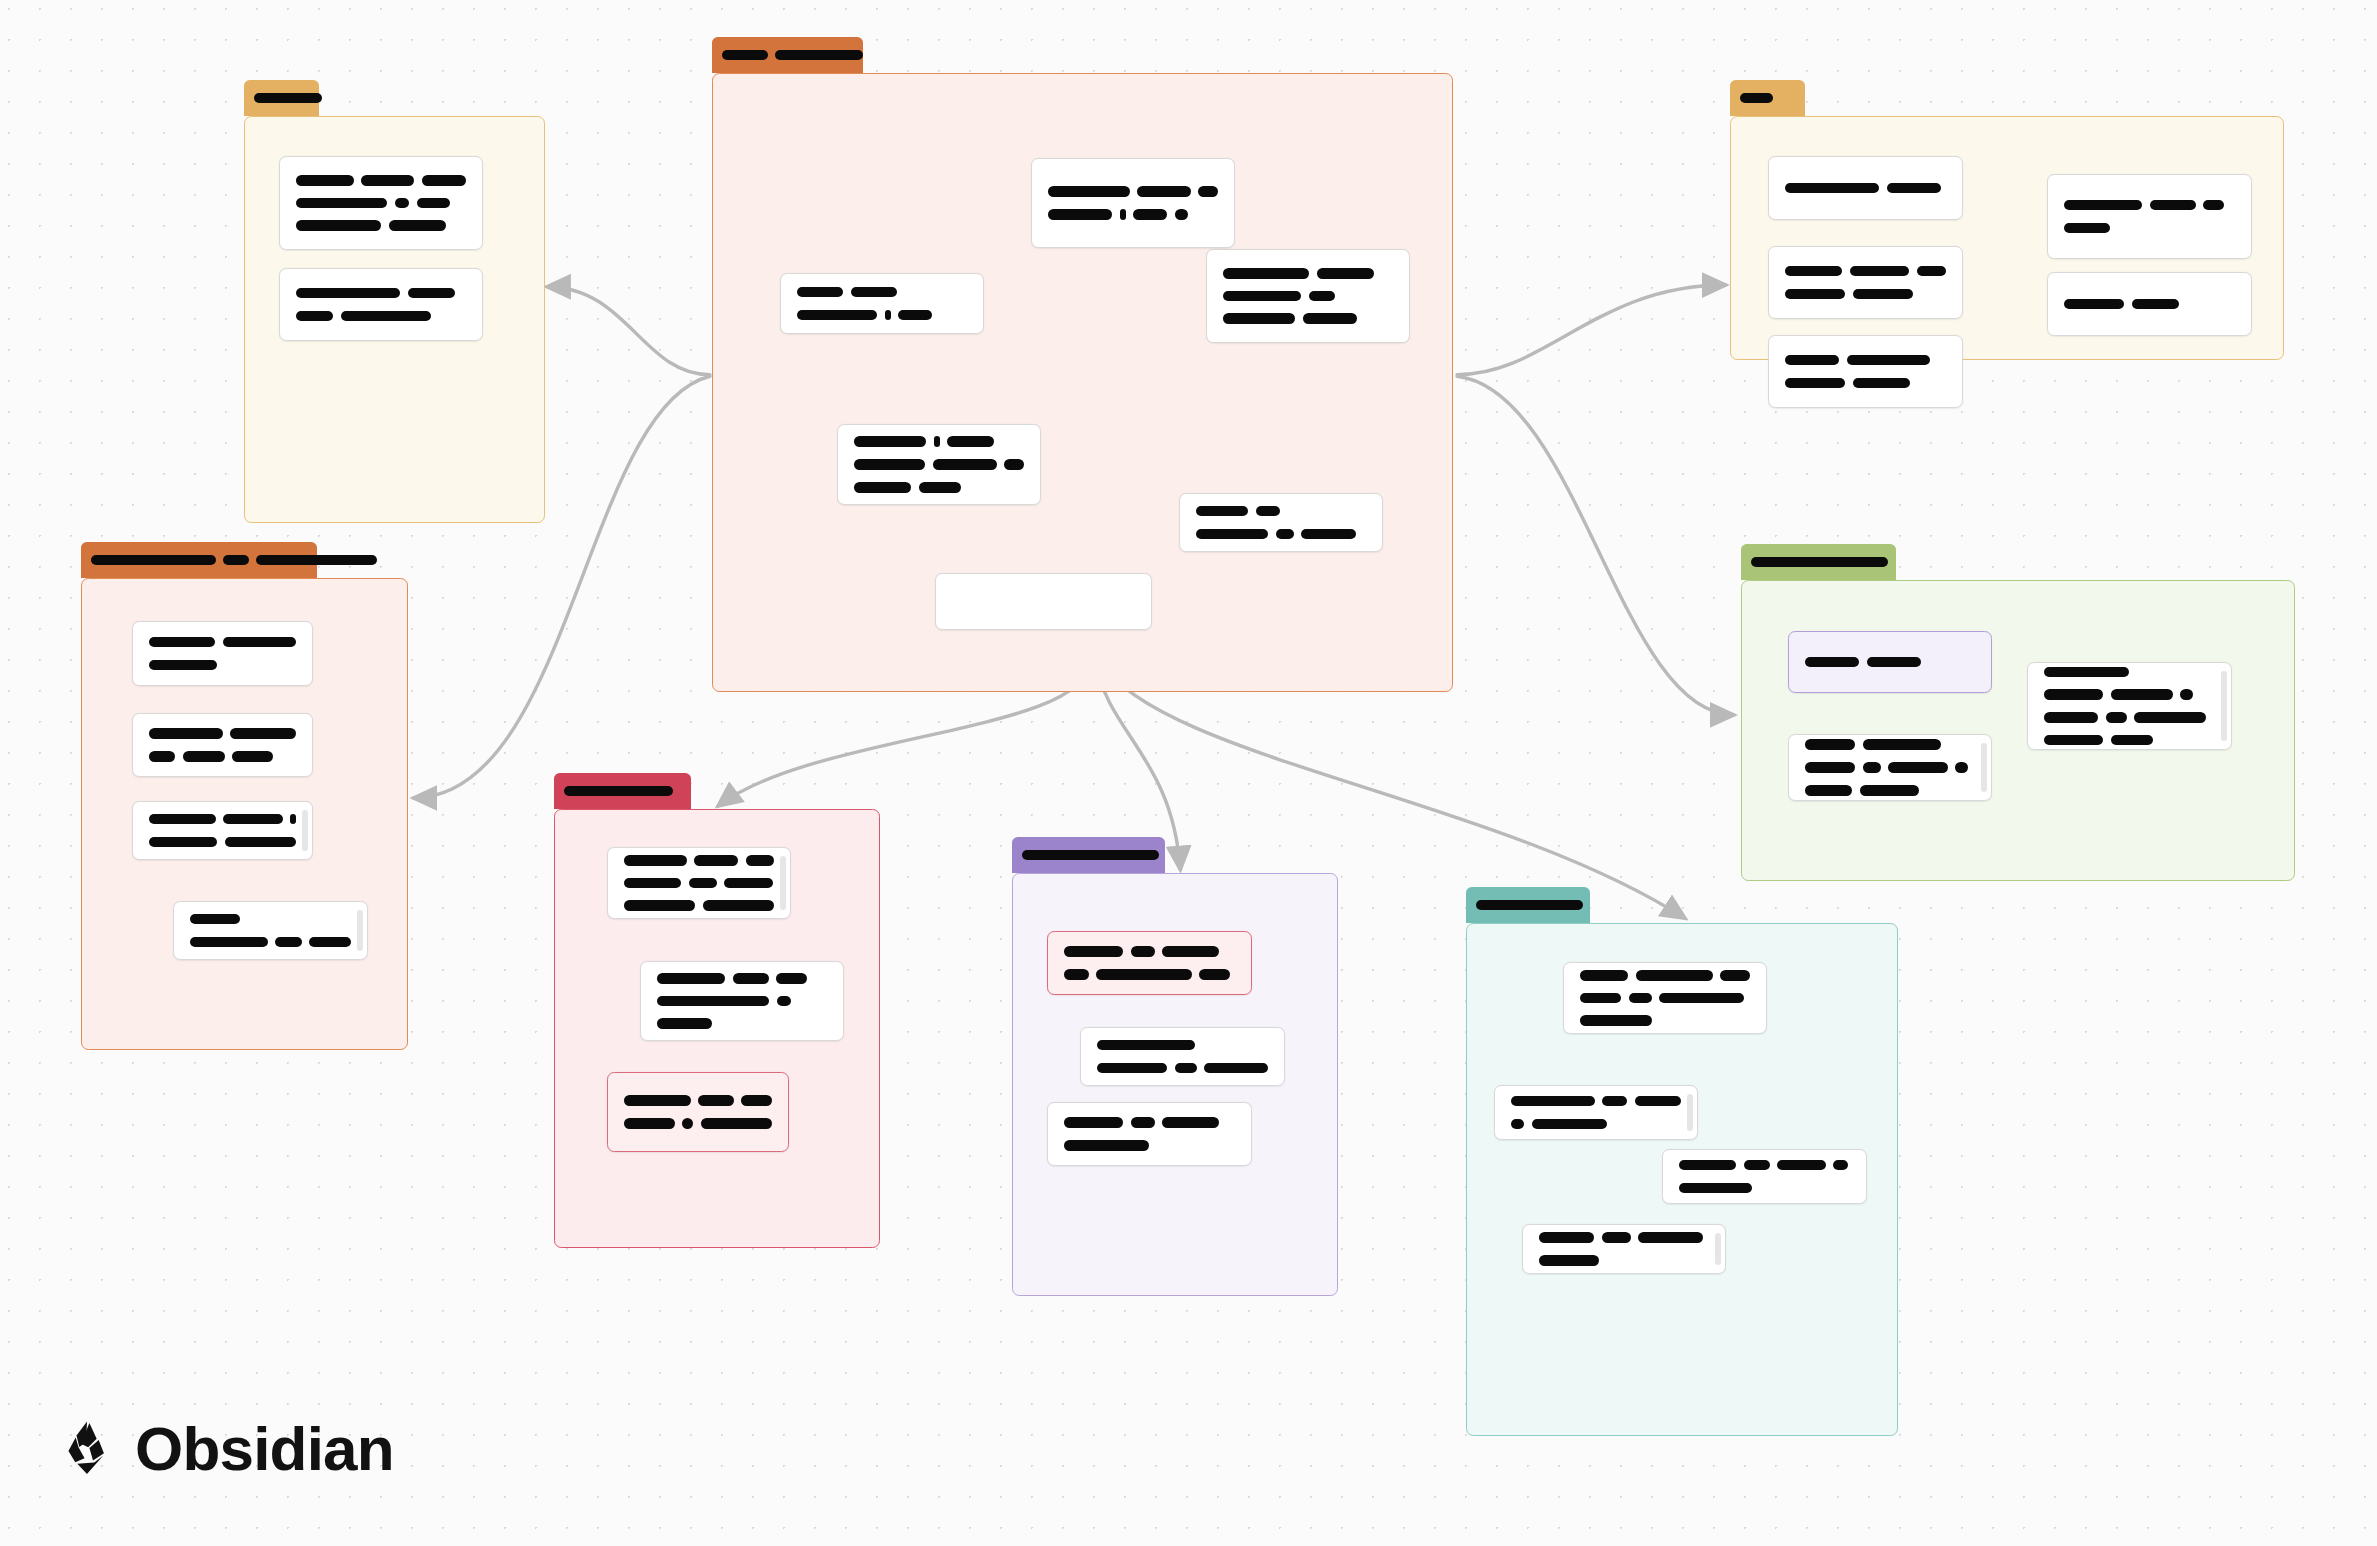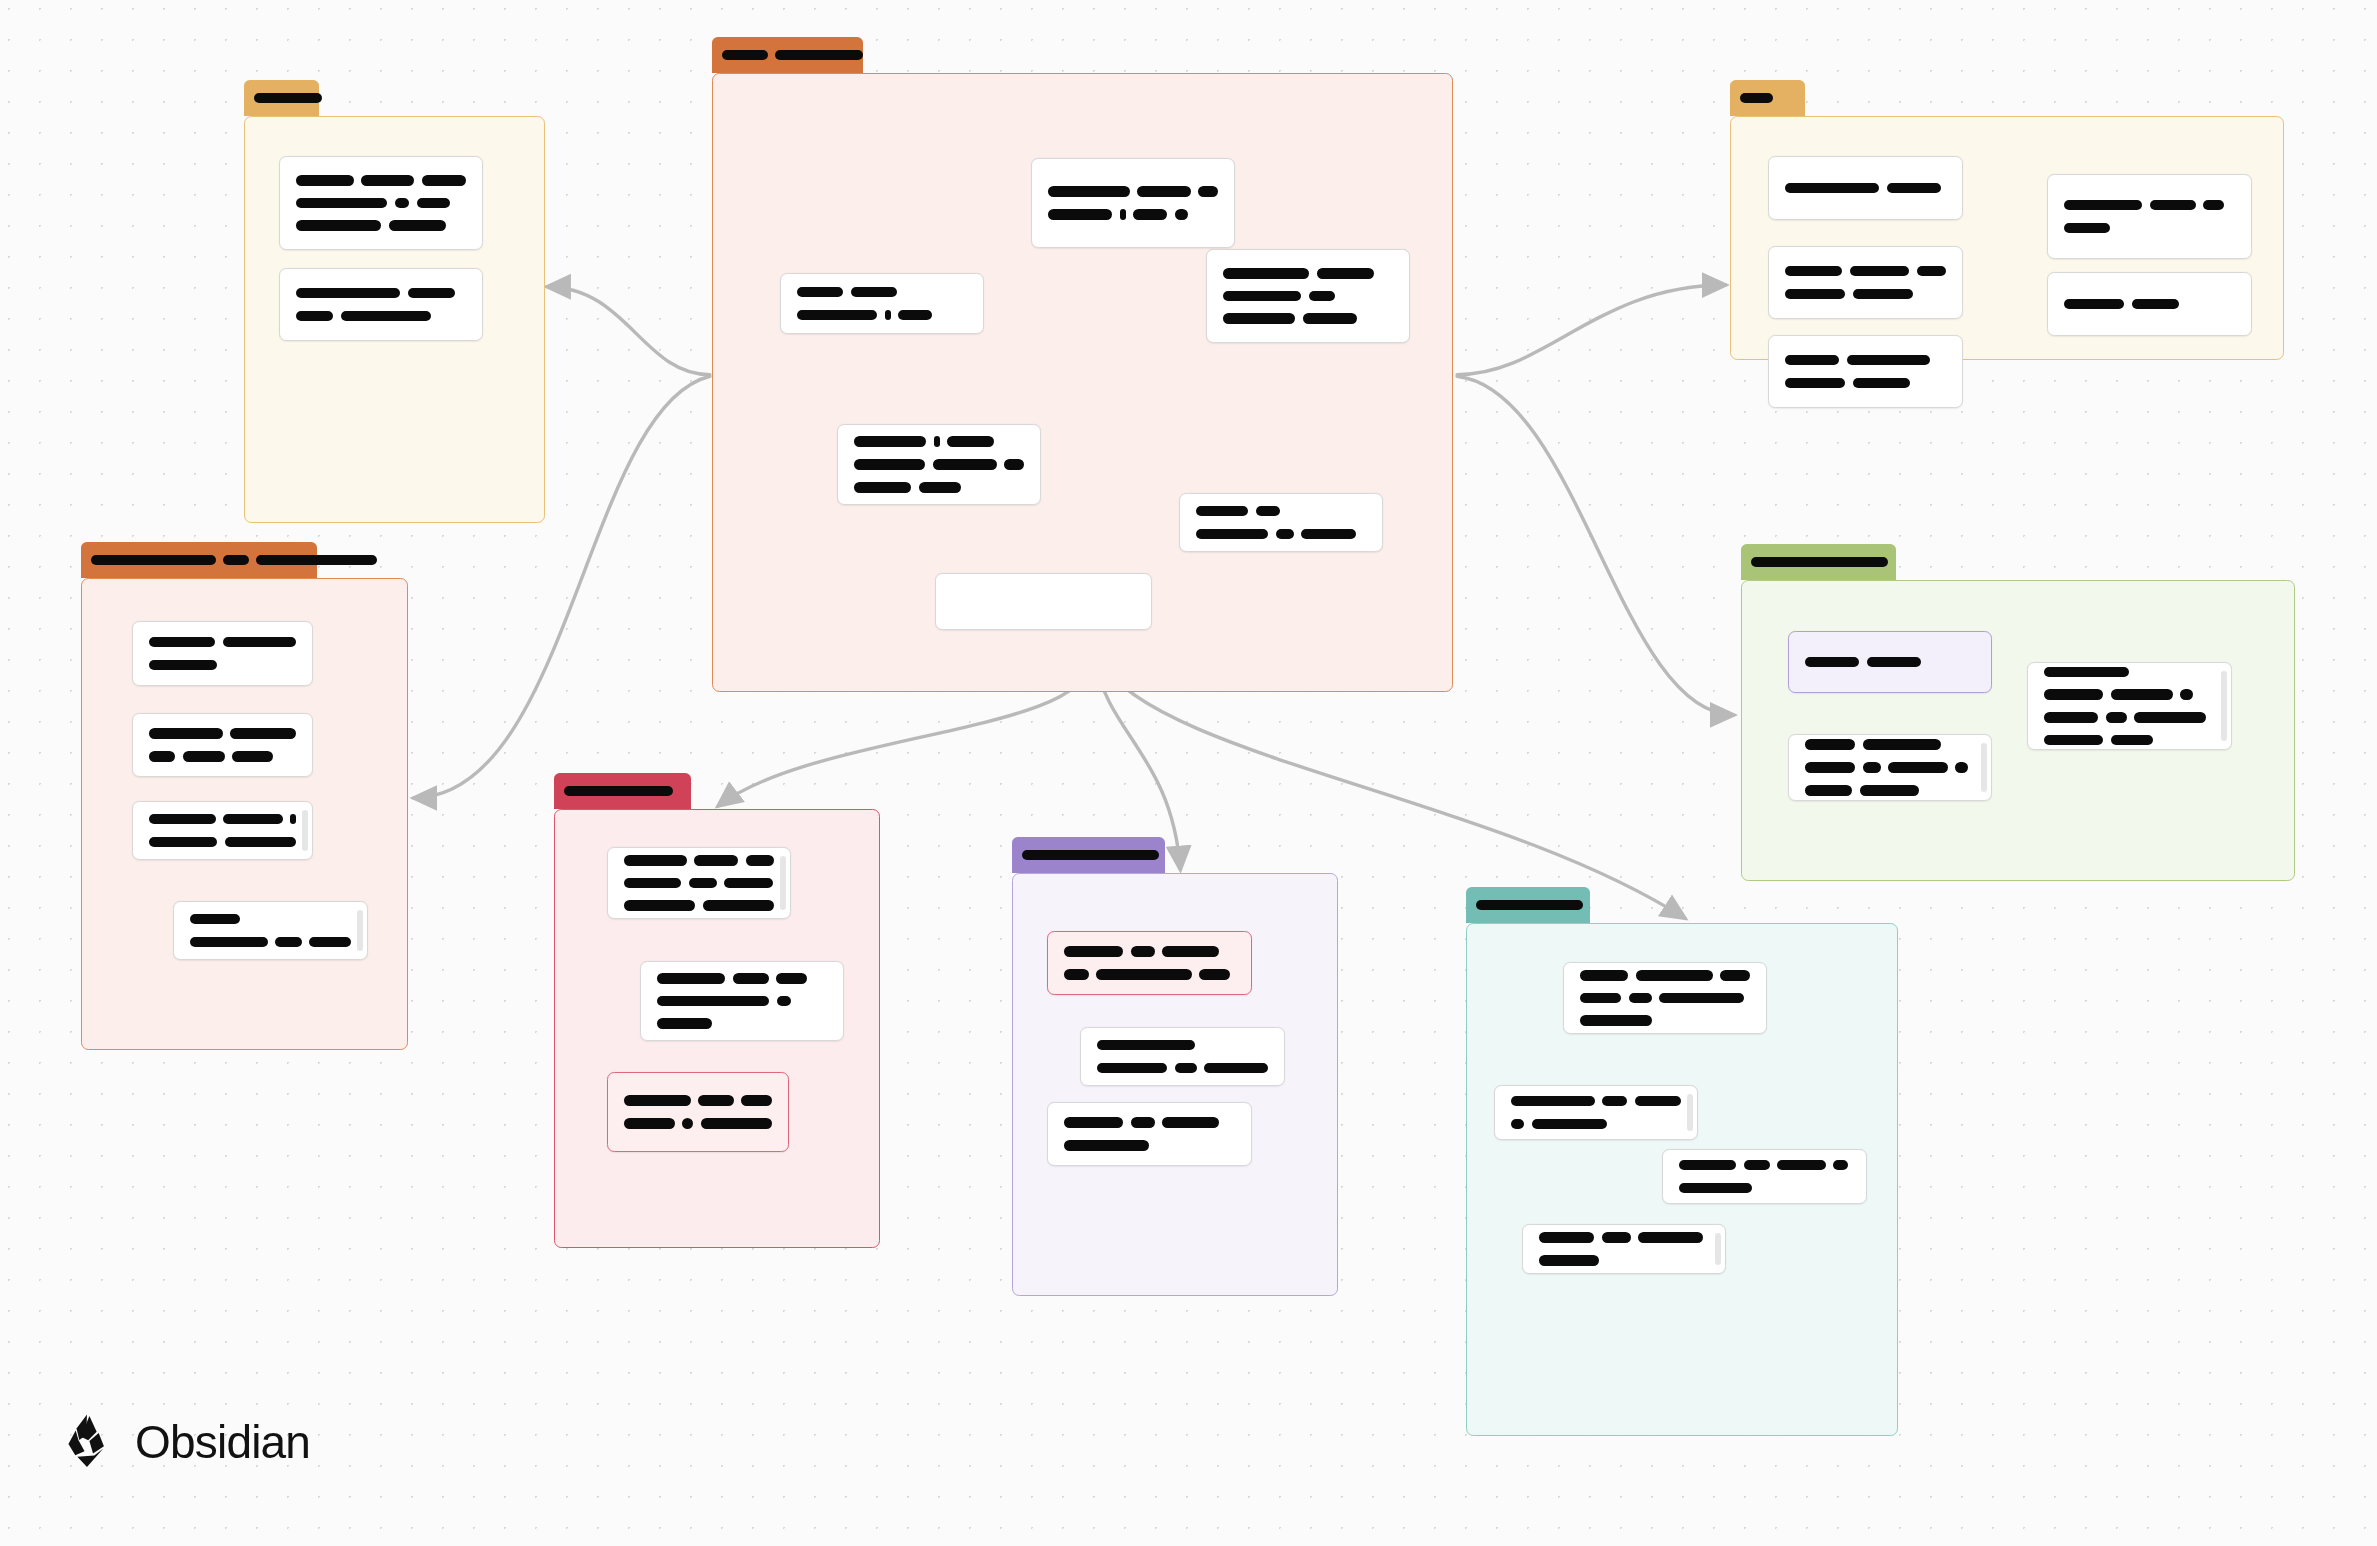--- a/index.html
+++ b/index.html
@@ -62,21 +62,21 @@
   .line { display:flex; align-items:center; gap:7.3px; height:10.6px; }
   .tok { height:10.6px; border-radius:5.7px; background:#0b0b0b; display:block; }
 
   
   .label-line { display:flex; align-items:center; gap:7.3px; }
   .label-line .tok { height:9.8px; }
 
   
   #logo { position:absolute; left:64px; top:1413px; display:flex; align-items:center; gap:21px; }
   #logo .mark { width:50px; height:57px; }
-  #logo .word { font-size:46px; font-weight:400; color:#121212; letter-spacing:-0.8px;
+  #logo .word { font-size:62px; font-weight:700; color:#121212; letter-spacing:-0.8px;
                 font-family:"Liberation Sans", sans-serif; }
 </style>
 </head>
 <body>
 
 <div id="canvas">
 
   <svg id="edges" viewBox="0 0 2920 1900" xmlns="http://www.w3.org/2000/svg">
     <defs>
       <marker id="arrowhead" markerWidth="9" markerHeight="9" refX="7" refY="4.5" orient="auto" markerUnits="strokeWidth">

